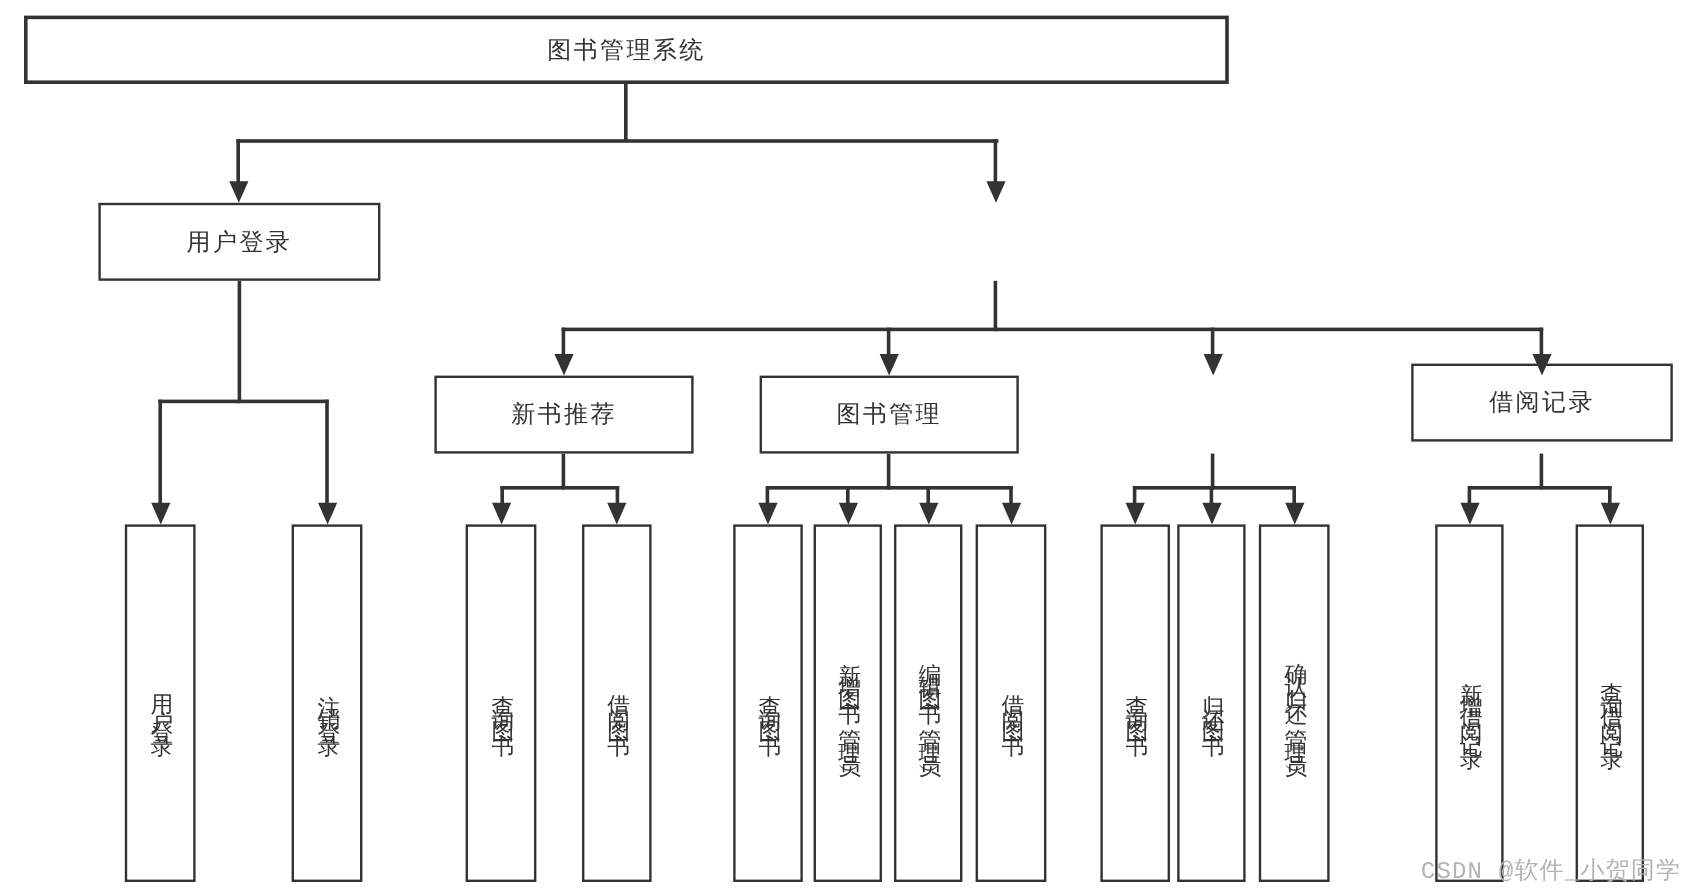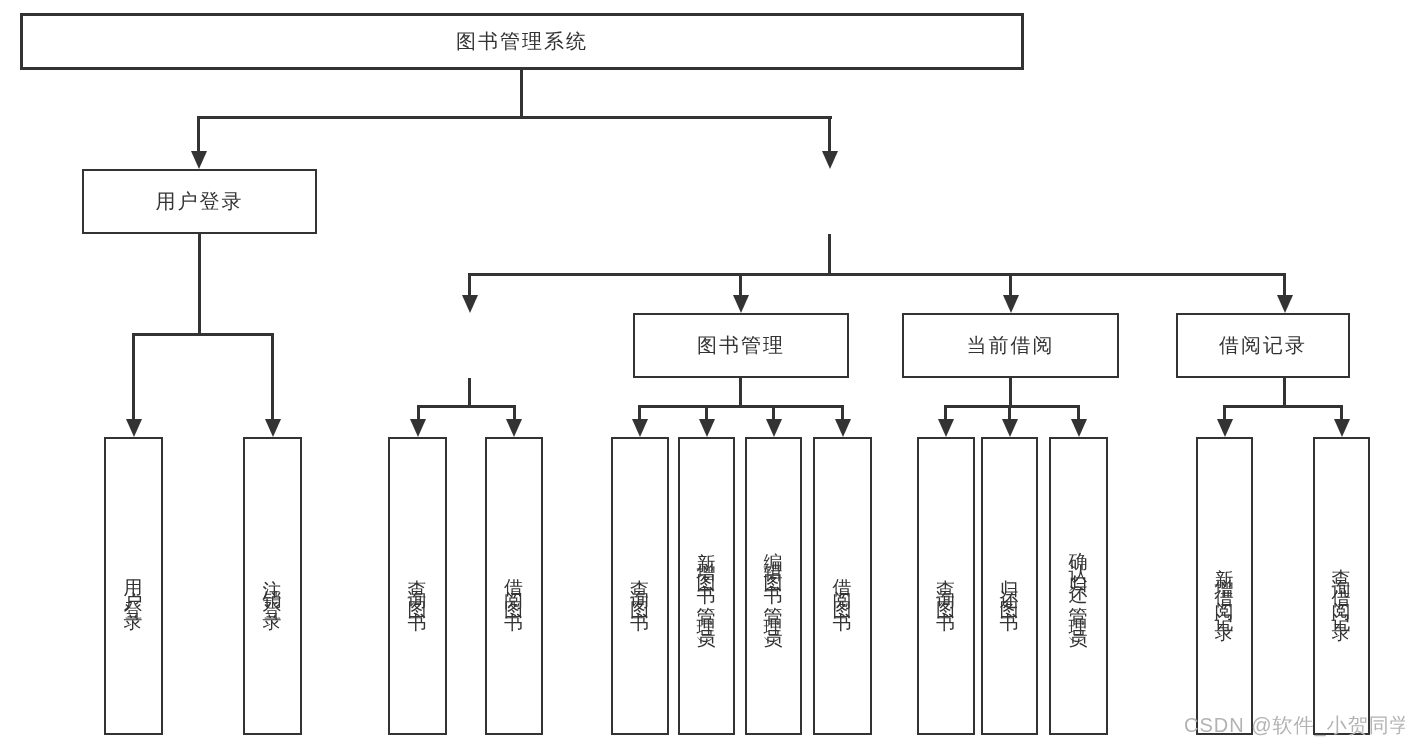--- a/index.html
+++ b/index.html
@@ -8,20 +8,21 @@
     --fill:#ffffff;
     --wm:#b3b3b3;
   }
   html,body{margin:0;padding:0;background:#ffffff;}
   body{font-family:"Liberation Sans",sans-serif;}
   .canvas{
     position:relative;
     width:1405px;height:747px;
     background:var(--fill);
     overflow:hidden;
+    font-family:Liberation Mono, monospace;
   }
   .box{
     position:absolute;
     box-sizing:border-box;
     background:var(--fill);
     border:2px solid var(--line);
     display:flex;align-items:center;justify-content:center;
     color:var(--text);
     font-size:20px;
     letter-spacing:2px;
@@ -62,27 +63,27 @@
 <div class="canvas">
 
   <div class="box root" style="left:20px;top:13px;width:1004px;height:57px;">
     <span>图书管理系统</span>
   </div>
 
   <div class="box" style="left:82px;top:169px;width:235px;height:65px;">
     <span>用户登录</span>
   </div>
 
+  <div class="box" style="left:362px;top:313px;width:216px;height:65px;">
+    <span>新书推荐</span>
+  </div>
   <div class="box" style="left:633px;top:313px;width:216px;height:65px;">
     <span>图书管理</span>
   </div>
-  <div class="box" style="left:902px;top:313px;width:217px;height:65px;">
-    <span>当前借阅</span>
-  </div>
-  <div class="box" style="left:1176px;top:313px;width:174px;height:65px;text-align:right;">
+  <div class="box" style="left:1176px;top:303px;width:218px;height:65px;text-align:right;">
     <span>借阅记录</span>
   </div>
 
   <div class="box leaf" style="left:104px;top:437px;width:59px;height:298px;">
     <span class="vtxt">用户登录</span>
   </div>
   <div class="box leaf" style="left:243px;top:437px;width:59px;height:298px;">
     <span class="vtxt">注销登录</span>
   </div>
   <div class="box leaf" style="left:388px;top:437px;width:59px;height:298px;">

